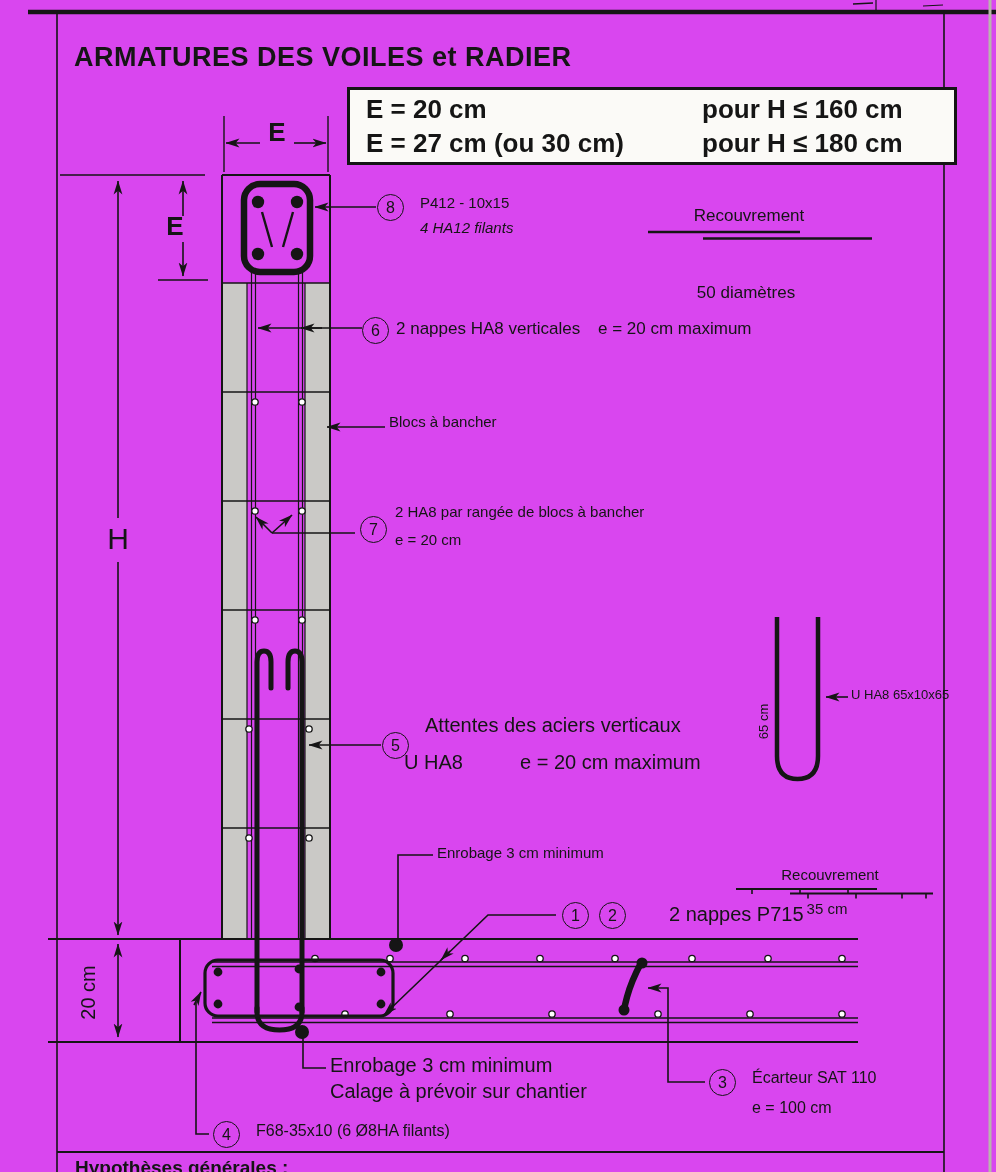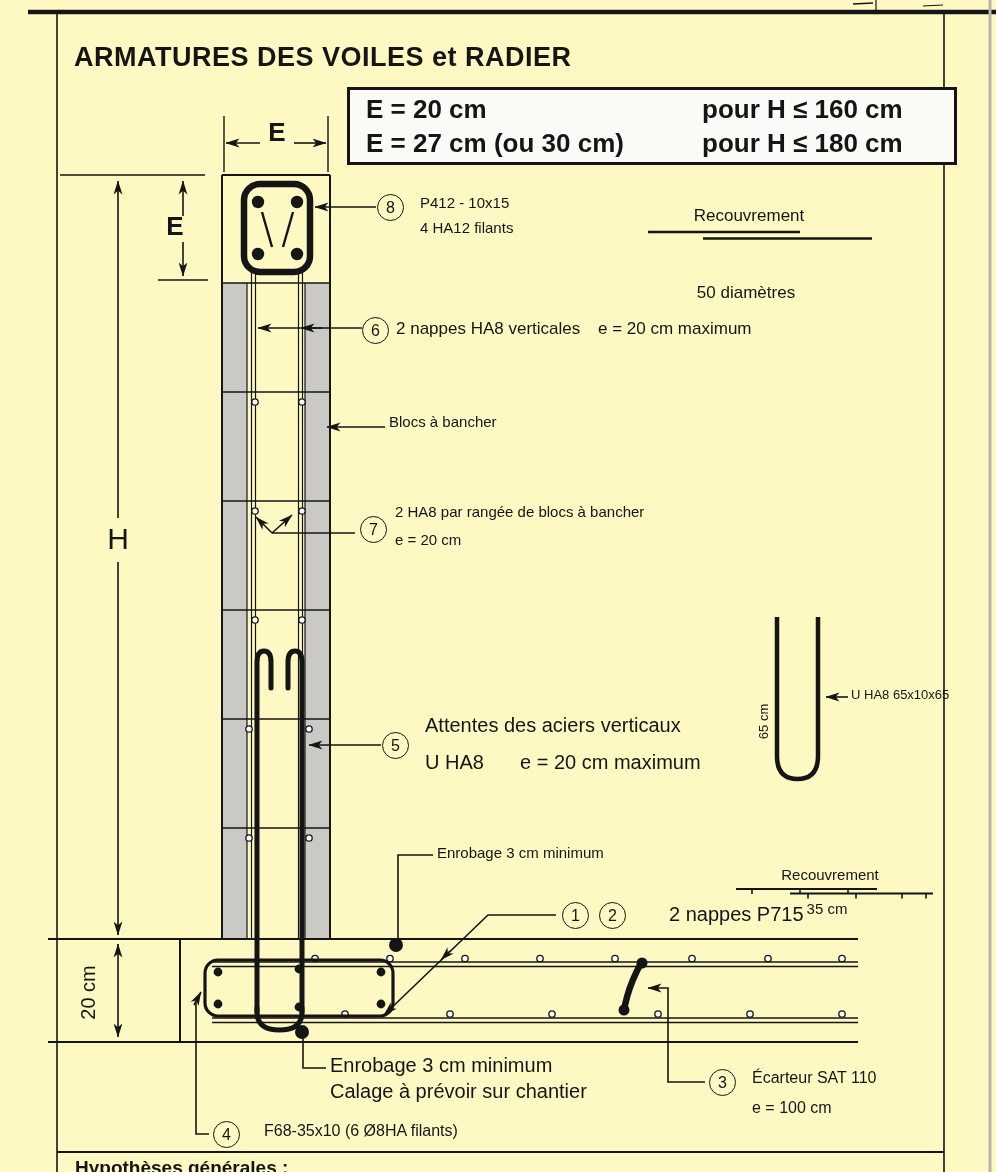--- a/index.html
+++ b/index.html
@@ -1,19 +1,19 @@
 <!DOCTYPE html>
 <html><head>
 <meta charset="utf-8">
 <style>
   html,body{margin:0;padding:0;}
   #page{
     position:relative;
     width:996px;height:1172px;
-    background:#fef9c3;
+    background:#d946ef;
     overflow:hidden;
     font-family:"Liberation Sans",sans-serif;
     color:#151515;
   }
   #draw{position:absolute;left:0;top:0;}
   .lbl{position:absolute;white-space:nowrap;color:#151515;line-height:1.15;}
   .f13{font-size:13px;}
   .f15{font-size:15px;}
   .f17{font-size:17px;}
   .f19{font-size:15px;}
@@ -236,21 +236,21 @@
 
   <div class="lbl bold ctr" style="left:262px;top:118px;width:30px;font-size:26px;">E</div>
   <div class="lbl bold ctr" style="left:160px;top:212px;width:30px;font-size:26px;">E</div>
   <div class="lbl ctr" style="left:100px;top:522px;width:36px;font-size:30px;">H</div>
   <div class="lbl f20 ctr rot" style="left:43px;top:981px;width:90px;">20 cm</div>
 
   <div class="cnum" style="left:377px;top:194px;">
     <span>8</span>
     </div>
   <div class="lbl f19" style="left:420px;top:194px;">P412 - 10x15</div>
-  <div class="lbl f19" style="left:420px;top:219px;">4 HA12 filants</div>
+  <div class="lbl f19" style="left:420px;top:219px;font-style:italic;">4 HA12 filants</div>
 
   <div class="lbl f17 ctr" style="left:659px;top:206px;width:180px;">Recouvrement</div>
   <div class="lbl f17 ctr" style="left:656px;top:243px;width:180px;margin-top:40px;">50 diamètres</div>
 
   <div class="cnum" style="left:362px;top:317px;">
     <span>6</span>
     </div>
   <div class="lbl f17" style="left:396px;top:319px;text-align:center;">2 nappes HA8 verticales</div>
   <div class="lbl f17" style="left:598px;top:319px;">e = 20 cm maximum</div>
 
@@ -259,21 +259,21 @@
   <div class="cnum" style="left:360px;top:516px;">
     <span>7</span>
     </div>
   <div class="lbl f19" style="left:395px;top:503px;">2 HA8 par rangée de blocs à bancher</div>
   <div class="lbl f19" style="left:395px;top:531px;">e = 20 cm</div>
 
   <div class="lbl f20" style="left:425px;top:714px;">Attentes des aciers verticaux</div>
   <div class="cnum" style="left:382px;top:732px;">
     <span>5</span>
     </div>
-  <div class="lbl f20" style="left:425px;top:751px;text-align:right;">U HA8</div>
+  <div class="lbl f20" style="left:404px;top:751px;text-align:right;">U HA8</div>
   <div class="lbl f20" style="left:520px;top:751px;">e = 20 cm maximum</div>
 
   <div class="lbl f13 ctr rot" style="left:729px;top:714px;width:70px;">65 cm</div>
   <div class="lbl f13" style="left:851px;top:688px;">U HA8 65x10x65</div>
 
   <div class="lbl f19" style="left:437px;top:844px;">Enrobage 3 cm minimum</div>
 
   <div class="lbl f15 ctr" style="left:740px;top:866px;width:180px;">Recouvrement</div>
   <div class="lbl f15 ctr" style="left:737px;top:900px;width:180px;">35 cm</div>
 
@@ -290,17 +290,17 @@
 
   <div class="cnum" style="left:709px;top:1069px;">
     <span>3</span>
     </div>
   <div class="lbl f21" style="left:752px;top:1069px;">Écarteur SAT 110</div>
   <div class="lbl f21" style="left:752px;top:1099px;">e = 100 cm</div>
 
   <div class="cnum" style="left:213px;top:1121px;">
     <span>4</span>
     </div>
-  <div class="lbl f21" style="left:256px;top:1122px;margin-left:8px;">F68-35x10 (6 Ø8HA filants)</div>
+  <div class="lbl f21" style="left:256px;top:1122px;">F68-35x10 (6 Ø8HA filants)</div>
 
   <div id="footer" class="lbl">Hypothèses générales :</div>
 
 </div>
 
 </body></html>

